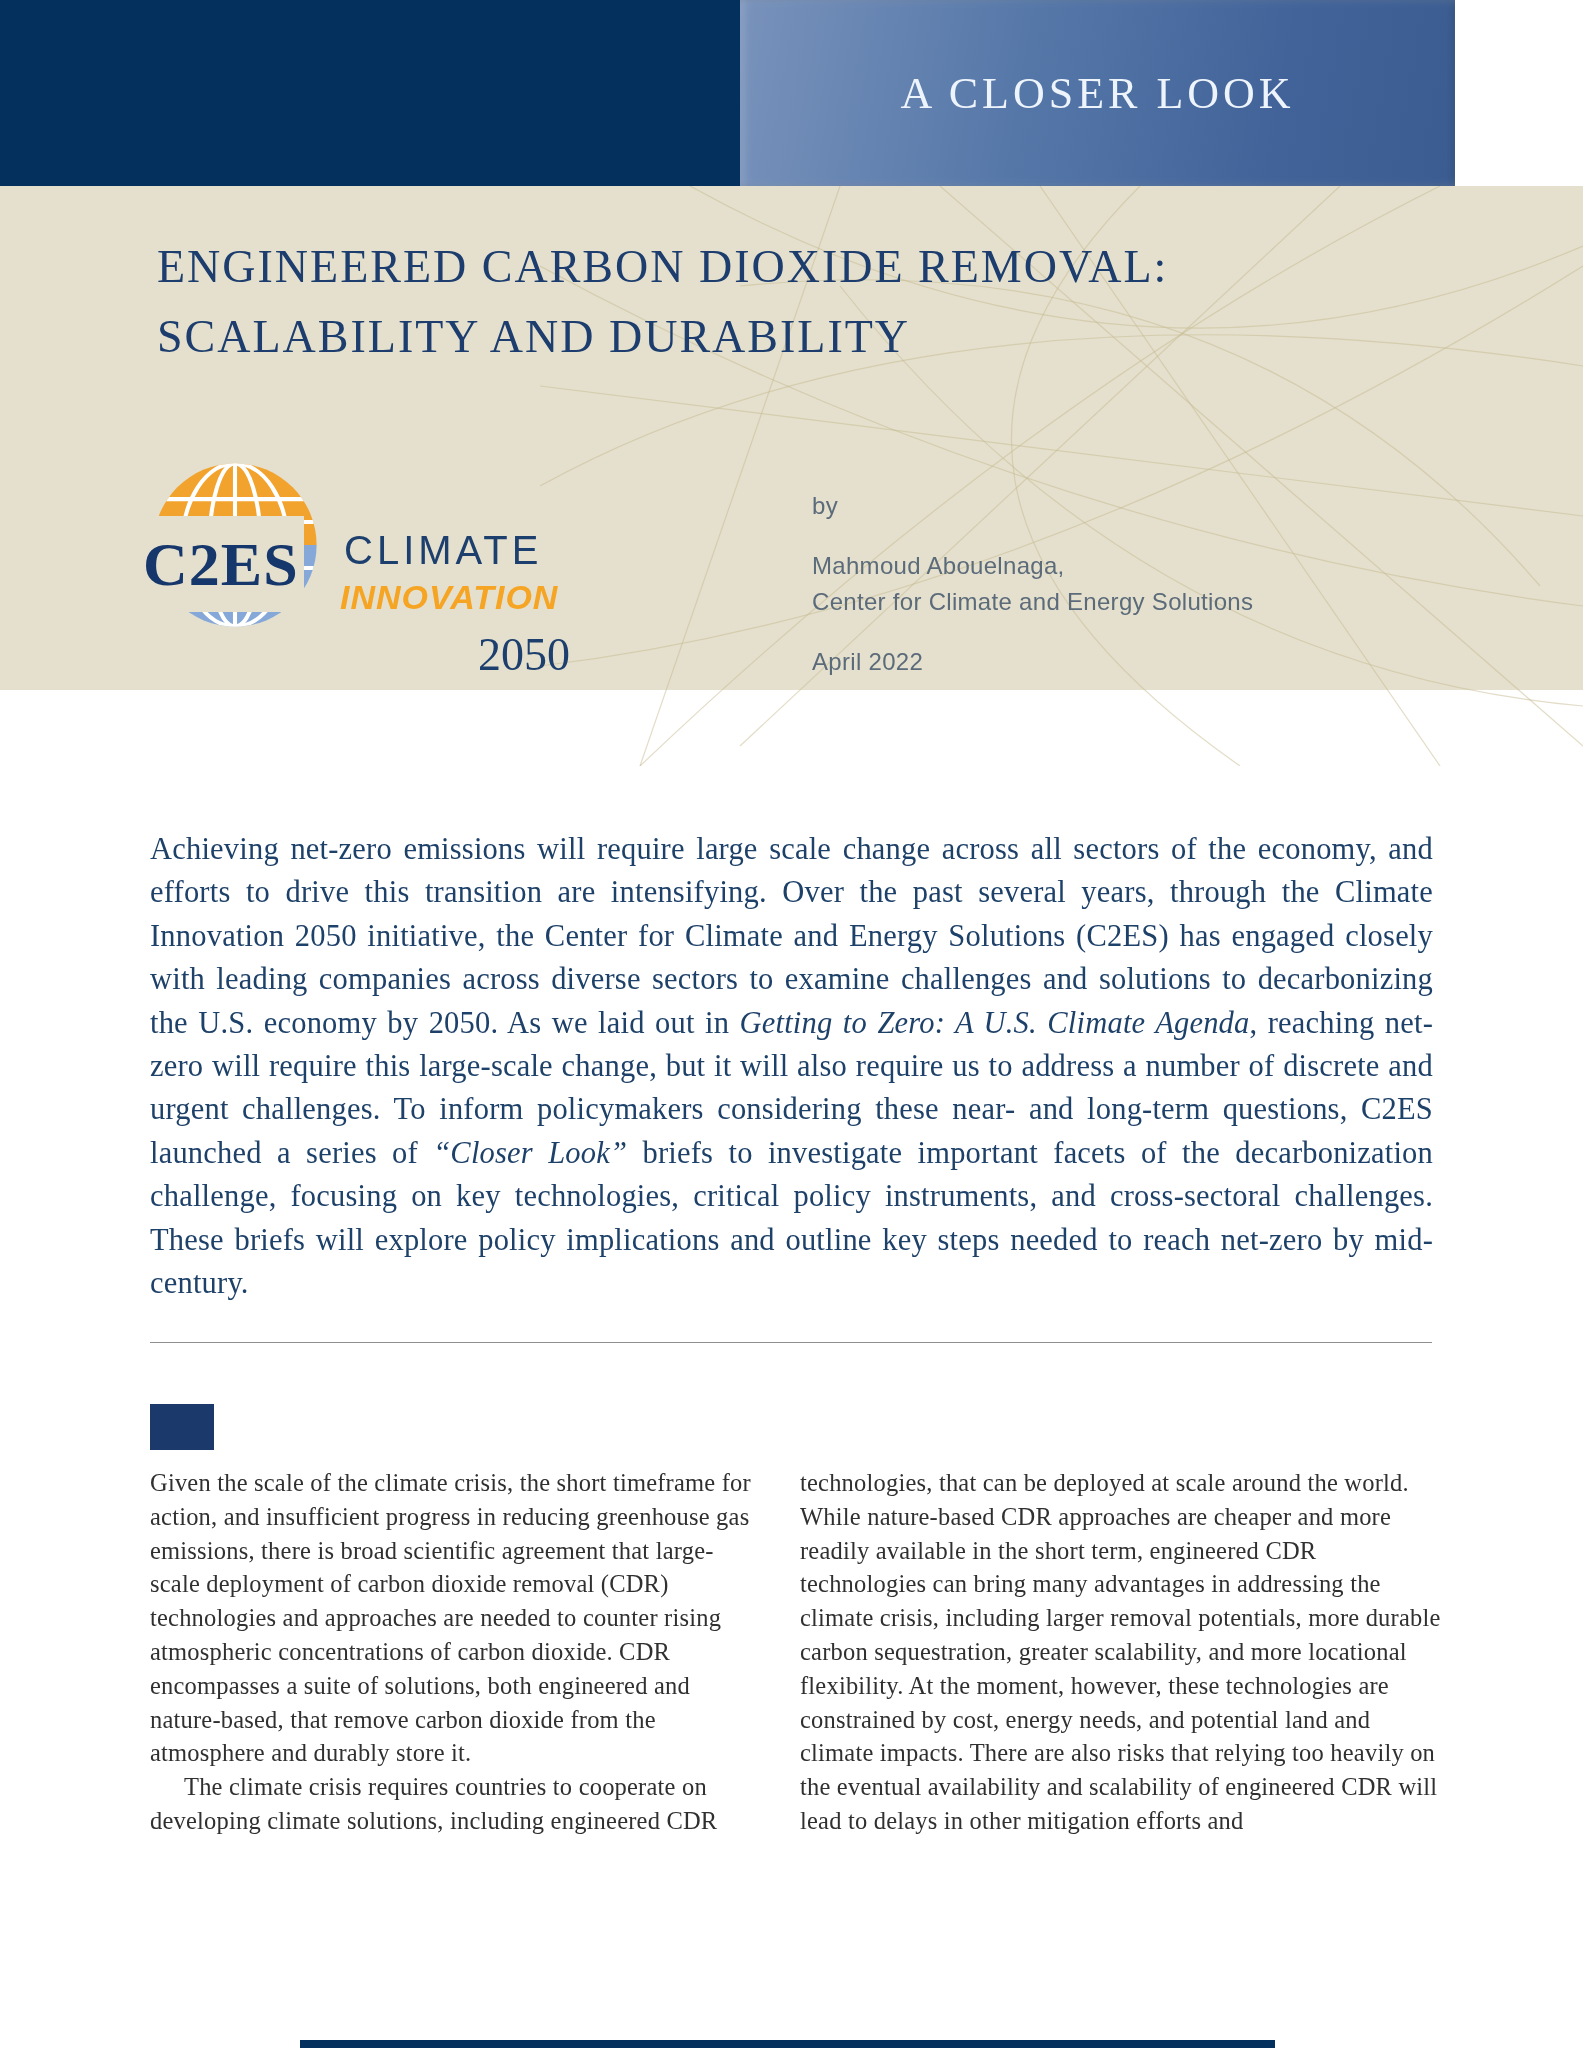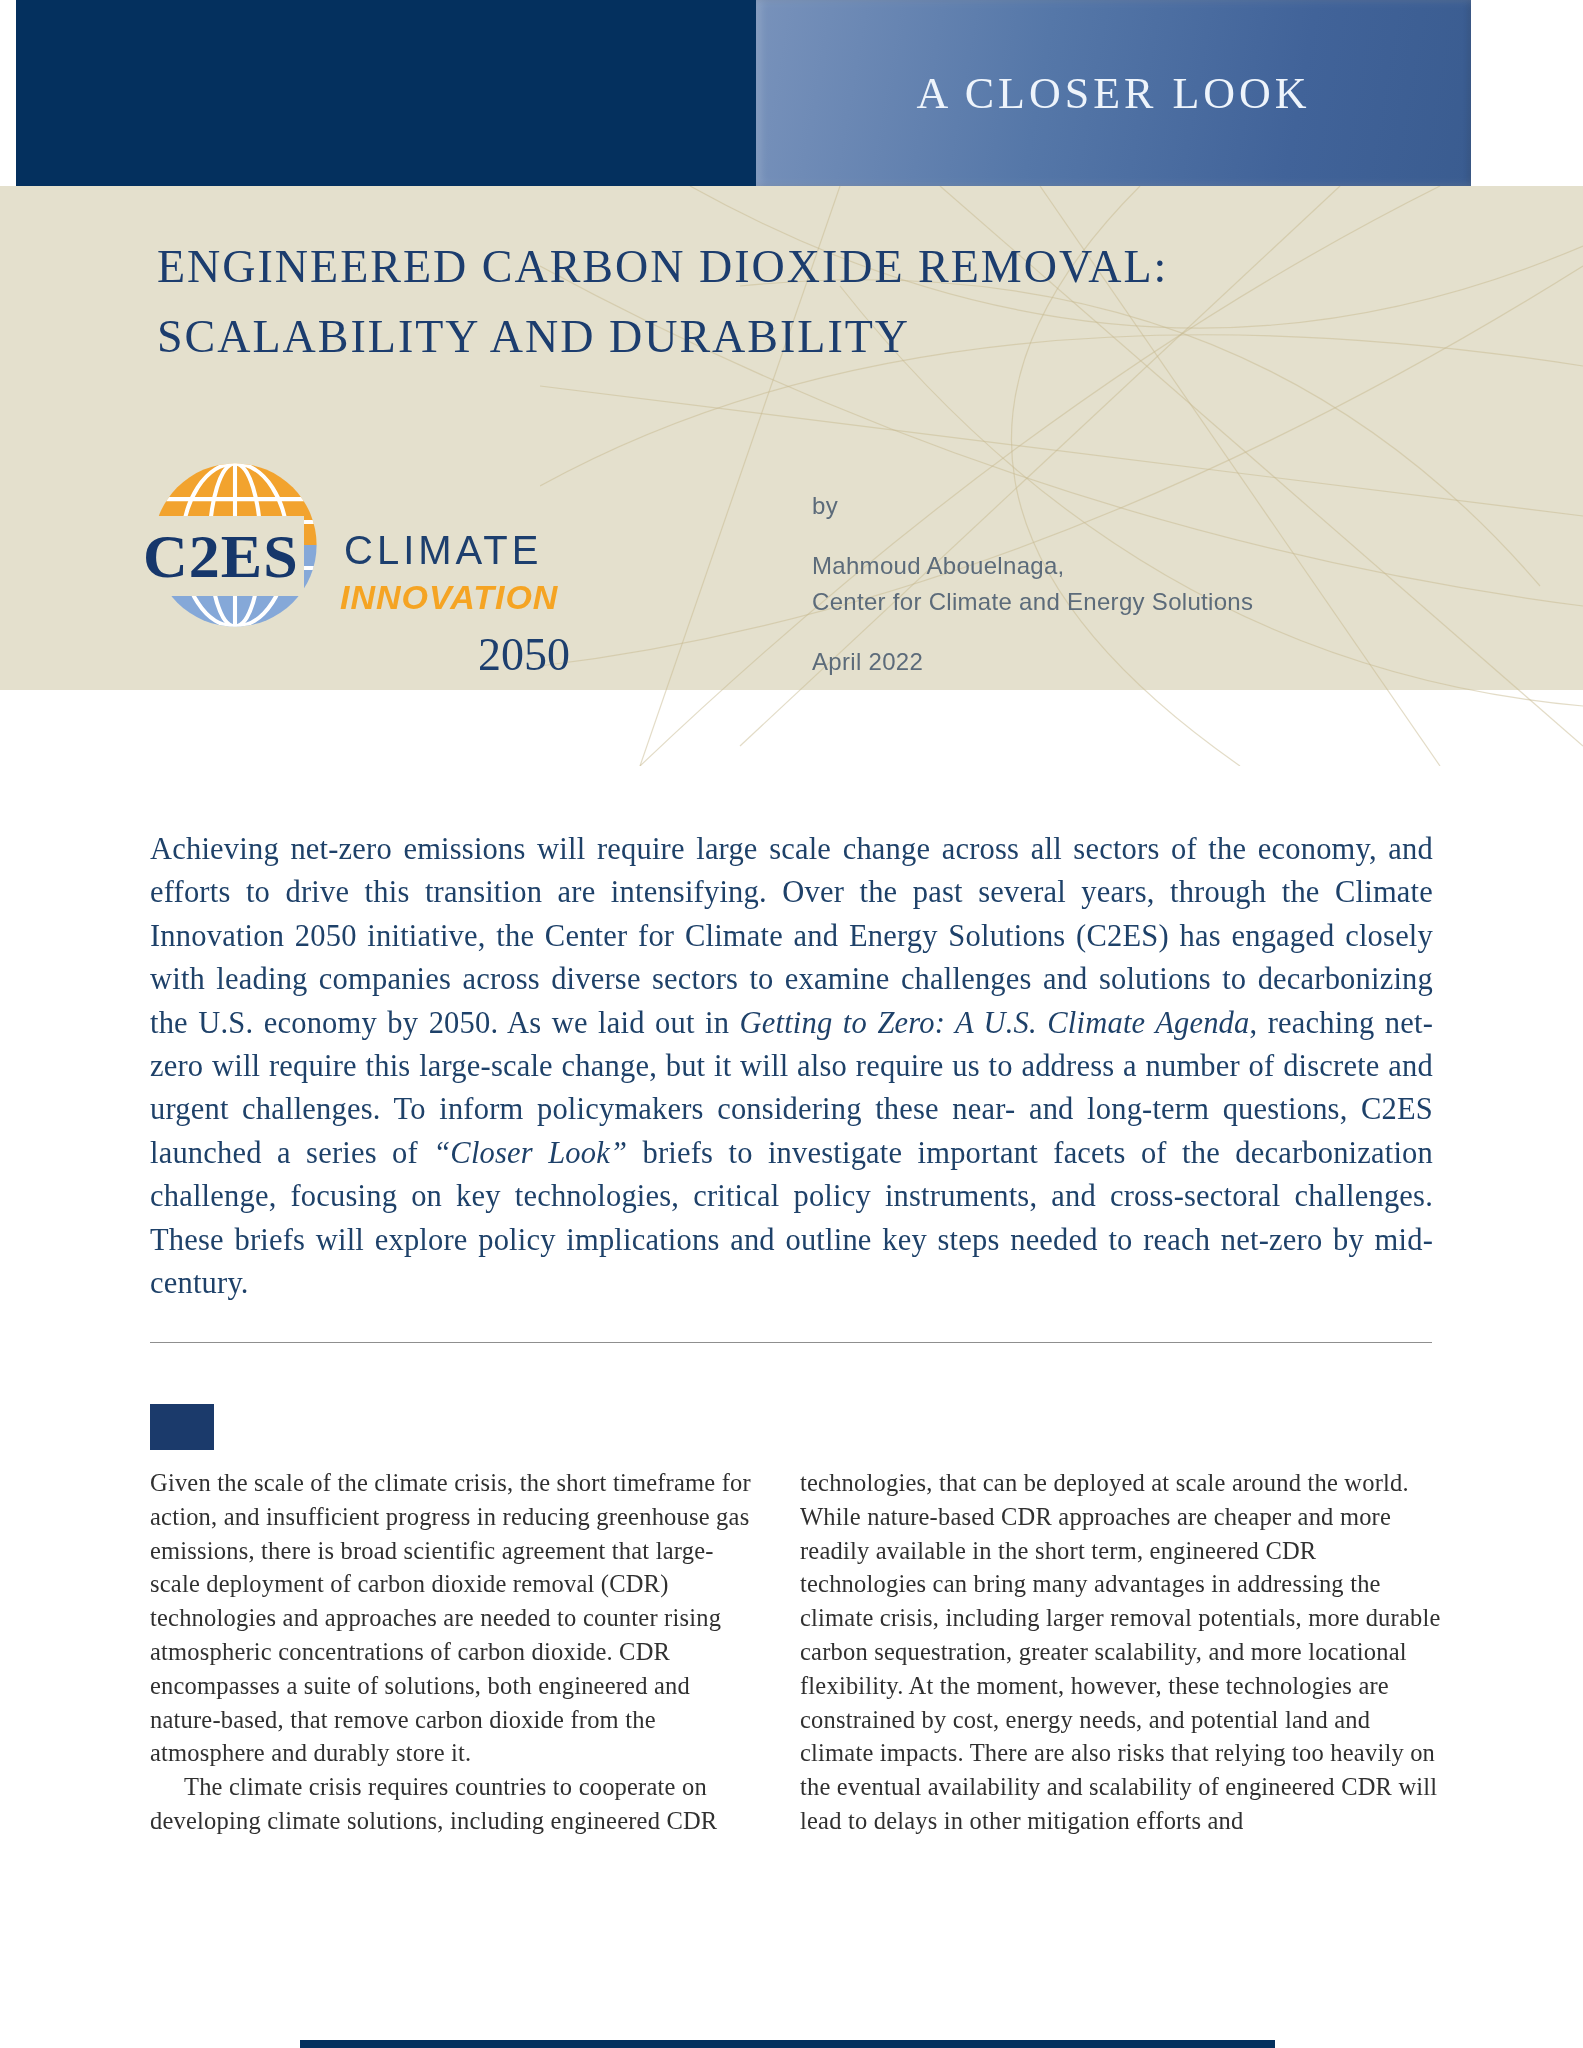--- a/index.html
+++ b/index.html
@@ -1,38 +1,38 @@
 <!DOCTYPE html>
 <html><head>
 <meta charset="utf-8">
 <style>
   html,body{margin:0;padding:0;background:#ffffff;}
   .page{position:relative;width:1583px;height:2048px;background:#ffffff;overflow:hidden;
         font-family:"Liberation Serif",serif;}
 
   
-  .banner{position:absolute;left:0;top:0;width:1435px;height:186px;background:#04305e;margin-left:16px;}
+  .banner{position:absolute;left:0;top:0;width:1435px;height:186px;background:#04305e;}
   .badge{position:absolute;left:740px;top:0;width:715px;height:186px;
          background:linear-gradient(100deg,#7892bb 0%,#5577a8 40%,#416399 75%,#3a5c90 100%);
          box-shadow:inset 4px 0 10px rgba(255,255,255,0.18), inset -2px 0 6px rgba(0,0,0,0.15);
          display:flex;align-items:center;justify-content:center;}
   .badge-label{font-family:"Liberation Serif",serif;font-size:44px;font-weight:400;
                color:#eef4fb;letter-spacing:4px;}
 
   
   .header-beige{position:absolute;left:0;top:186px;width:1583px;height:504px;background:#e4e0cd;}
   .wireframe{position:absolute;right:0;top:0;pointer-events:none;}
 
   .title{position:absolute;left:157px;top:46px;color:#1c3d6e;font-size:46px;line-height:70px;
          font-weight:400;letter-spacing:2px;font-family:"Liberation Serif",serif;}
 
   
   .logo-globe{position:absolute;left:150px;top:274px;width:170px;height:170px;}
   .logo-acronym{position:absolute;left:138px;top:330px;font-size:62px;font-weight:700;
-                color:#16376b;background:#e4e0cd;padding:8px 5px;line-height:64px;
+                color:#16376b;background:#e4e0cd;padding:16px 5px;line-height:64px;
                 font-family:"Liberation Serif",serif;letter-spacing:1px;}
   .logo-climate{position:absolute;left:344px;top:342px;font-size:40px;color:#1d3f6e;
                 letter-spacing:4px;font-family:"Liberation Sans",sans-serif;}
   .logo-innovation{position:absolute;left:340px;top:392px;font-size:34px;color:#f5a423;
                    font-style:italic;font-weight:700;letter-spacing:1px;
                    font-family:"Liberation Sans",sans-serif;}
   .logo-year{position:absolute;left:340px;top:442px;width:230px;text-align:right;
              font-size:46px;color:#1d3f6e;font-family:"Liberation Serif",serif;}
 
   

